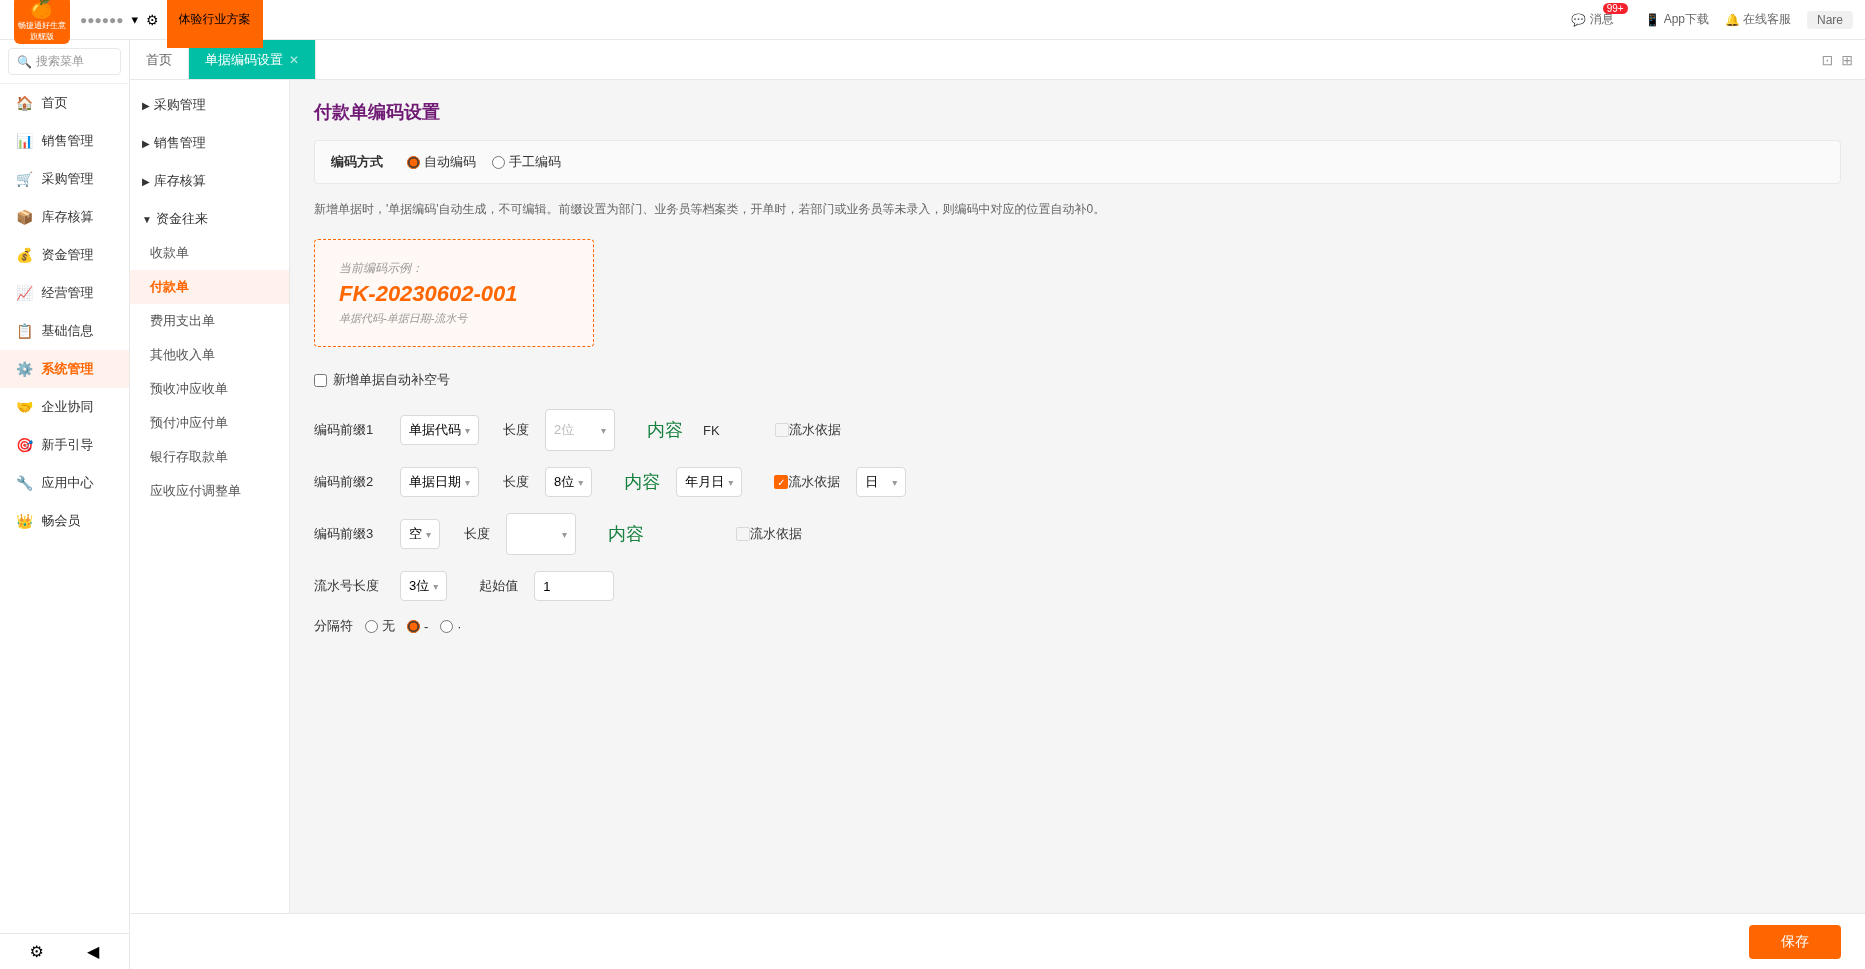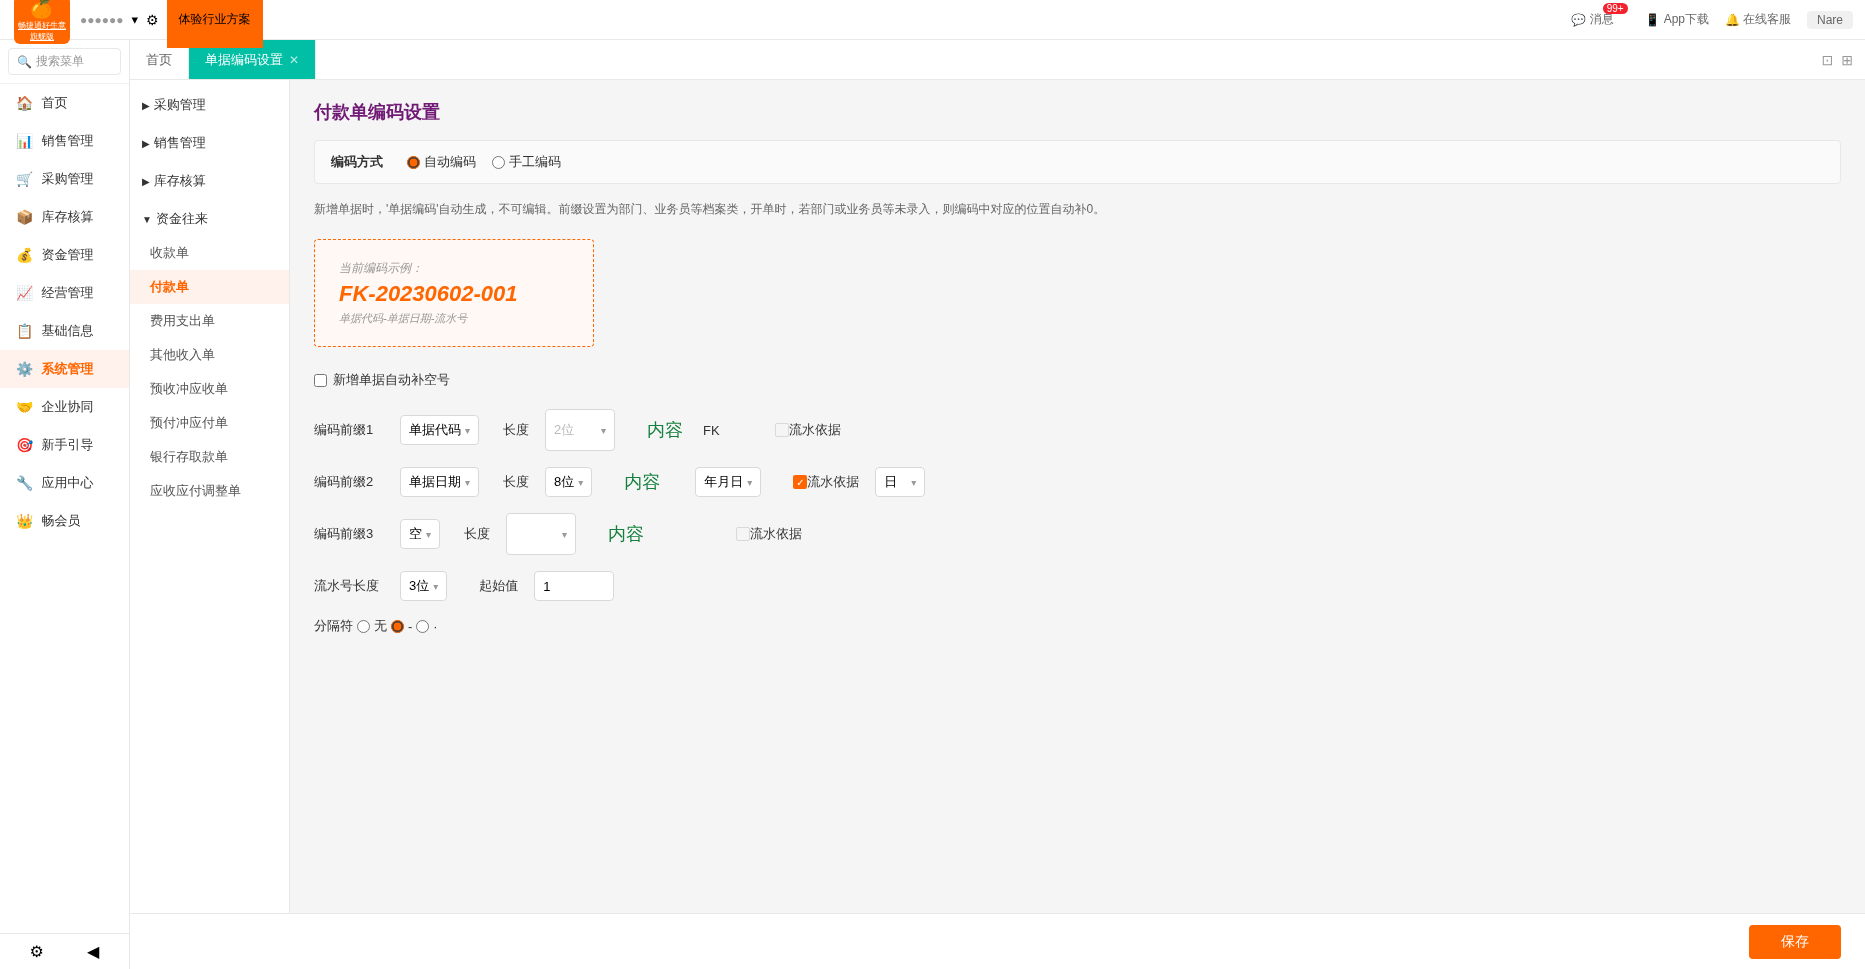--- a/index.html
+++ b/index.html
@@ -23,21 +23,21 @@
       color: #000000;
       border: none;
       border-radius: 0;
       padding: 20px 12px;
       font-size: 12px;
       cursor: pointer;
     }
     .header-logo { width: 60px; height: 36px; display: flex; align-items: center; justify-content: center; }
     .logo-box { background: #ff6600; border-radius: 6px; padding: 2px 4px; display: flex; flex-direction: column; align-items: center; }
     .logo-icon { font-size: 18px; color: #fff; }
-    .logo-text { font-size: 8px; color: #fff; white-space: nowrap; text-decoration: underline; }
+    .logo-text { font-size: 8px; color: #fff; white-space: nowrap; }
 
     .msg-badge { position: relative; display: inline-flex; align-items: center; gap: 3px; }
     .badge-red { background: #f5222d; color: #fff; border-radius: 8px; font-size: 10px; padding: 0 4px; position: absolute; top: -8px; right: -14px; }
 
     
     .main-layout { display: flex; flex: 1; overflow: hidden; }
 
     
     .sidebar {
       width: 130px;
@@ -237,21 +237,21 @@
       padding: 0 8px;
       gap: 4px;
       min-width: 70px;
       color: #bbb;
       font-size: 13px;
     }
 
     .divider-row {
       display: flex;
       align-items: center;
-      gap: 4px;
+      gap: 12px;
       margin-top: 8px;
       margin-bottom: 8px;
     }
     .divider-label { font-size: 13px; color: #333; }
 
     
     .bottom-bar {
       height: 56px;
       background: #fff;
       border-top: 1px solid #e8e8e8;
@@ -520,21 +520,21 @@
           <div class="config-select-container">
             <span>单据日期</span>
             <span class="select-arrow">▾</span>
           </div>
           <span class="config-length-label">长度</span>
           <div class="config-select-container">
             <span>8位</span>
             <span class="select-arrow">▾</span>
           </div>
           <span class="config-content-label">内容</span>
-          <div class="config-select-container" style="margin-left:19px;">
+          <div class="config-select-container" style="margin-left:0;">
             <span>年月日</span>
             <span class="select-arrow">▾</span>
           </div>
           <label class="config-checkbox-label">
             <span class="checked-box">✓</span>
             <span>流水依据</span>
           </label>
           <div class="config-select-container" style="min-width:50px;">
             <span>日</span>
             <span class="select-arrow">▾</span>

